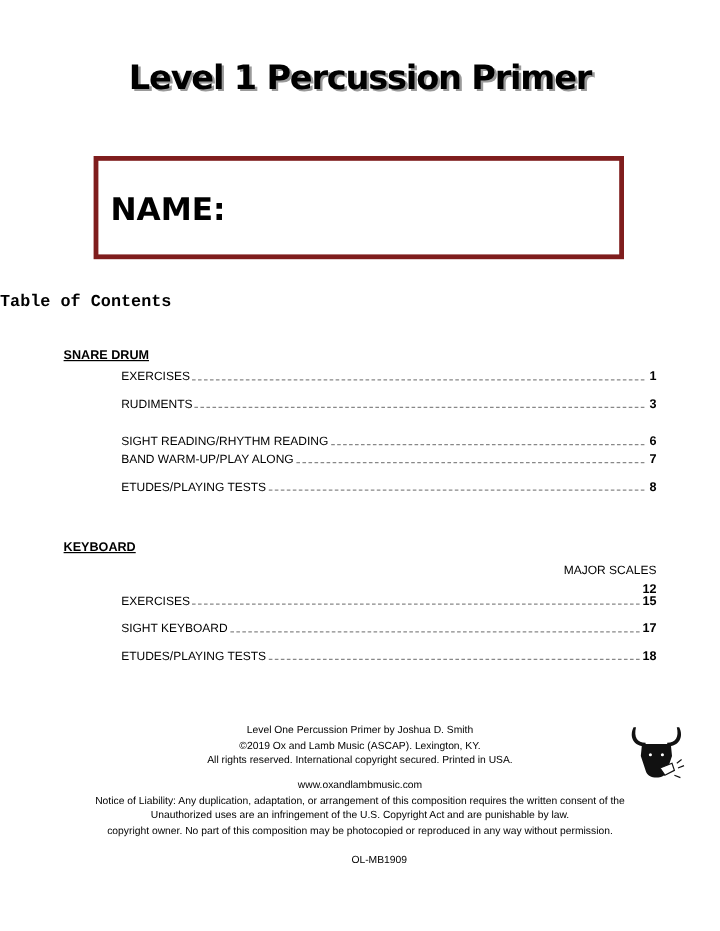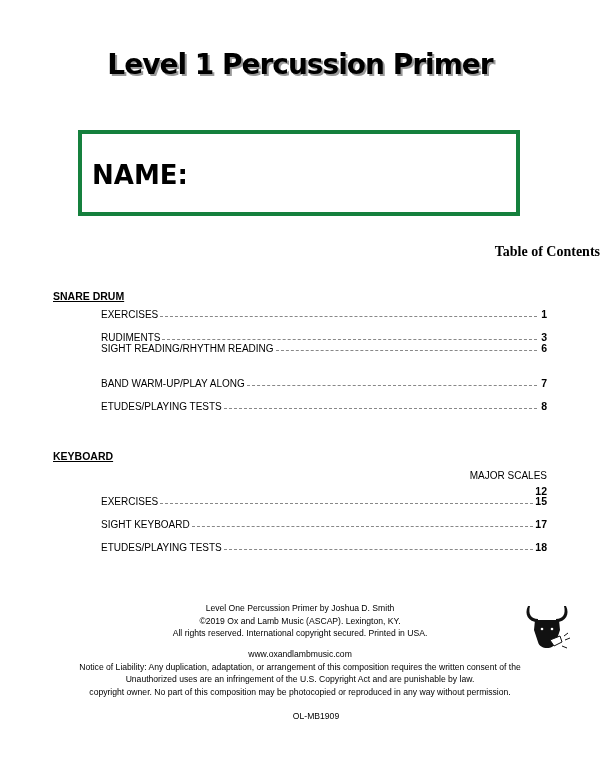--- a/index.html
+++ b/index.html
@@ -6,30 +6,30 @@
   body { width: 600px; height: 776px; position: relative; overflow: hidden; font-family: "Liberation Sans", sans-serif; color: #000; }
 
   .title {
     position: absolute; left: 0; top: 48px; width: 600px; text-align: center;
     font-family: "DejaVu Sans", sans-serif; font-weight: bold; font-size: 28px; letter-spacing: -1px;
     color: #000; text-shadow: 2px 2px 0 #9a9a9a;
   }
 
   .name-box {
     position: absolute; left: 78px; top: 130px; width: 434px; height: 78px;
-    border: 4px solid #15803d; box-sizing: content-box;
+    border: 4px solid #7f1d1d; box-sizing: content-box;
   }
   .name-label {
     position: absolute; left: 10px; top: 26px;
     font-family: "DejaVu Sans", sans-serif; font-weight: bold; font-size: 26px;
   }
 
   .toc-title {
-    position: absolute; left: 0; top: 244px; width: 600px; text-align: right;
-    font-family: Liberation Serif, serif; font-weight: bold; font-size: 14px;
+    position: absolute; left: 0; top: 244px; width: 600px; text-align: left;
+    font-family: Liberation Mono, monospace; font-weight: bold; font-size: 14px;
   }
 
   .section-head {
     position: absolute; left: 53px;
     font-weight: bold; font-size: 10.5px; text-decoration: underline;
   }
 
   .toc-row {
     position: absolute; left: 53px; width: 494px; height: 14px;
     display: flex; align-items: flex-end; font-size: 10px;
@@ -67,21 +67,21 @@
 <div class="toc-row" style="top:306px;">
   <span class="toc-label">EXERCISES</span>
   <span class="toc-leader"></span>
   <span class="toc-page">1</span>
 </div>
 <div class="toc-row" style="top:329px;">
   <span class="toc-label">RUDIMENTS</span>
   <span class="toc-leader"></span>
   <span class="toc-page">3</span>
 </div>
-<div class="toc-row" style="top:340px;">
+<div class="toc-row" style="top:360px;">
   <span class="toc-label">SIGHT READING/RHYTHM READING</span>
   <span class="toc-leader"></span>
   <span class="toc-page">6</span>
 </div>
 <div class="toc-row" style="top:375px;">
   <span class="toc-label">BAND WARM-UP/PLAY ALONG</span>
   <span class="toc-leader"></span>
   <span class="toc-page">7</span>
 </div>
 <div class="toc-row" style="top:398px;">

